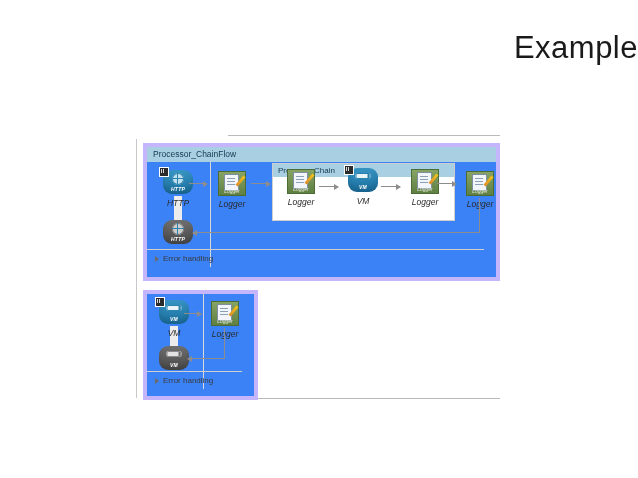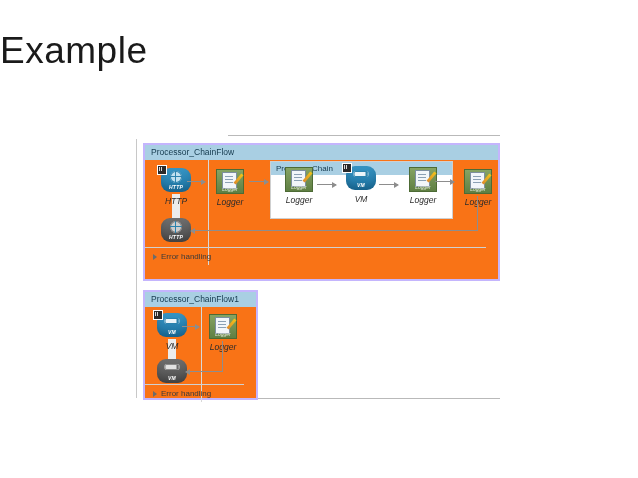--- a/index.html
+++ b/index.html
@@ -9,22 +9,22 @@
     font-family:"Liberation Sans",sans-serif;
     overflow:hidden;
     position:relative;
   }
   .slide{position:absolute;inset:0;}
 
   
   .slide-title{
     position:absolute;
     left:0;top:30px;width:638px;
-    text-align:left;
-    font-size:37px;
+    text-align:right;
+    font-size:31px;
     font-weight:400;
     color:#1a1a1a;
     letter-spacing:0.5px;
     font-family:"Liberation Sans",sans-serif;
   }
 
   
   .shot{
     position:absolute;
     left:130px;top:125px;
@@ -35,22 +35,22 @@
     background:#b9b9b9;
     height:1px;
   }
   .rule-top{left:98px;top:10px;width:272px;}
   .rule-bottom{left:120px;top:273px;width:250px;}
   .vrule-left{position:absolute;left:6px;top:14px;width:1px;height:259px;background:#c8c8c8;}
 
   
   .flow{
     position:absolute;
-    background:#f97316;
-    border:2px solid #c4b5fd;
+    background:#3b82f6;
+    border:4px solid #c4b5fd;
     box-sizing:border-box;
   }
   .flow-header{
     background:#a9cfe3;
     height:15px;
     line-height:15px;
     padding-left:6px;
     font-size:8.5px;
     color:#14394d;
     font-family:"Liberation Sans",sans-serif;
@@ -337,21 +337,20 @@
         <div class="arrow-left" style="left:46px;top:70px;width:287px;"></div>
 
         <div class="err-strip">
           <span class="tri"></span>
           <span>Error handling</span>
         </div>
       </div>
     </div>
 
     <div class="flow" id="flow2">
-      <div class="flow-header">Processor_ChainFlow1</div>
 
       <div class="flow-body">
 
         <div class="col-divider" style="left:56px;"></div>
         <div class="dropline" style="left:23px;top:32px;height:26px;"></div>
 
         <div class="node" style="left:4px;top:6px;">
           <div class="glyph">
             <div class="ep blue">
               <div class="badge"></div>

